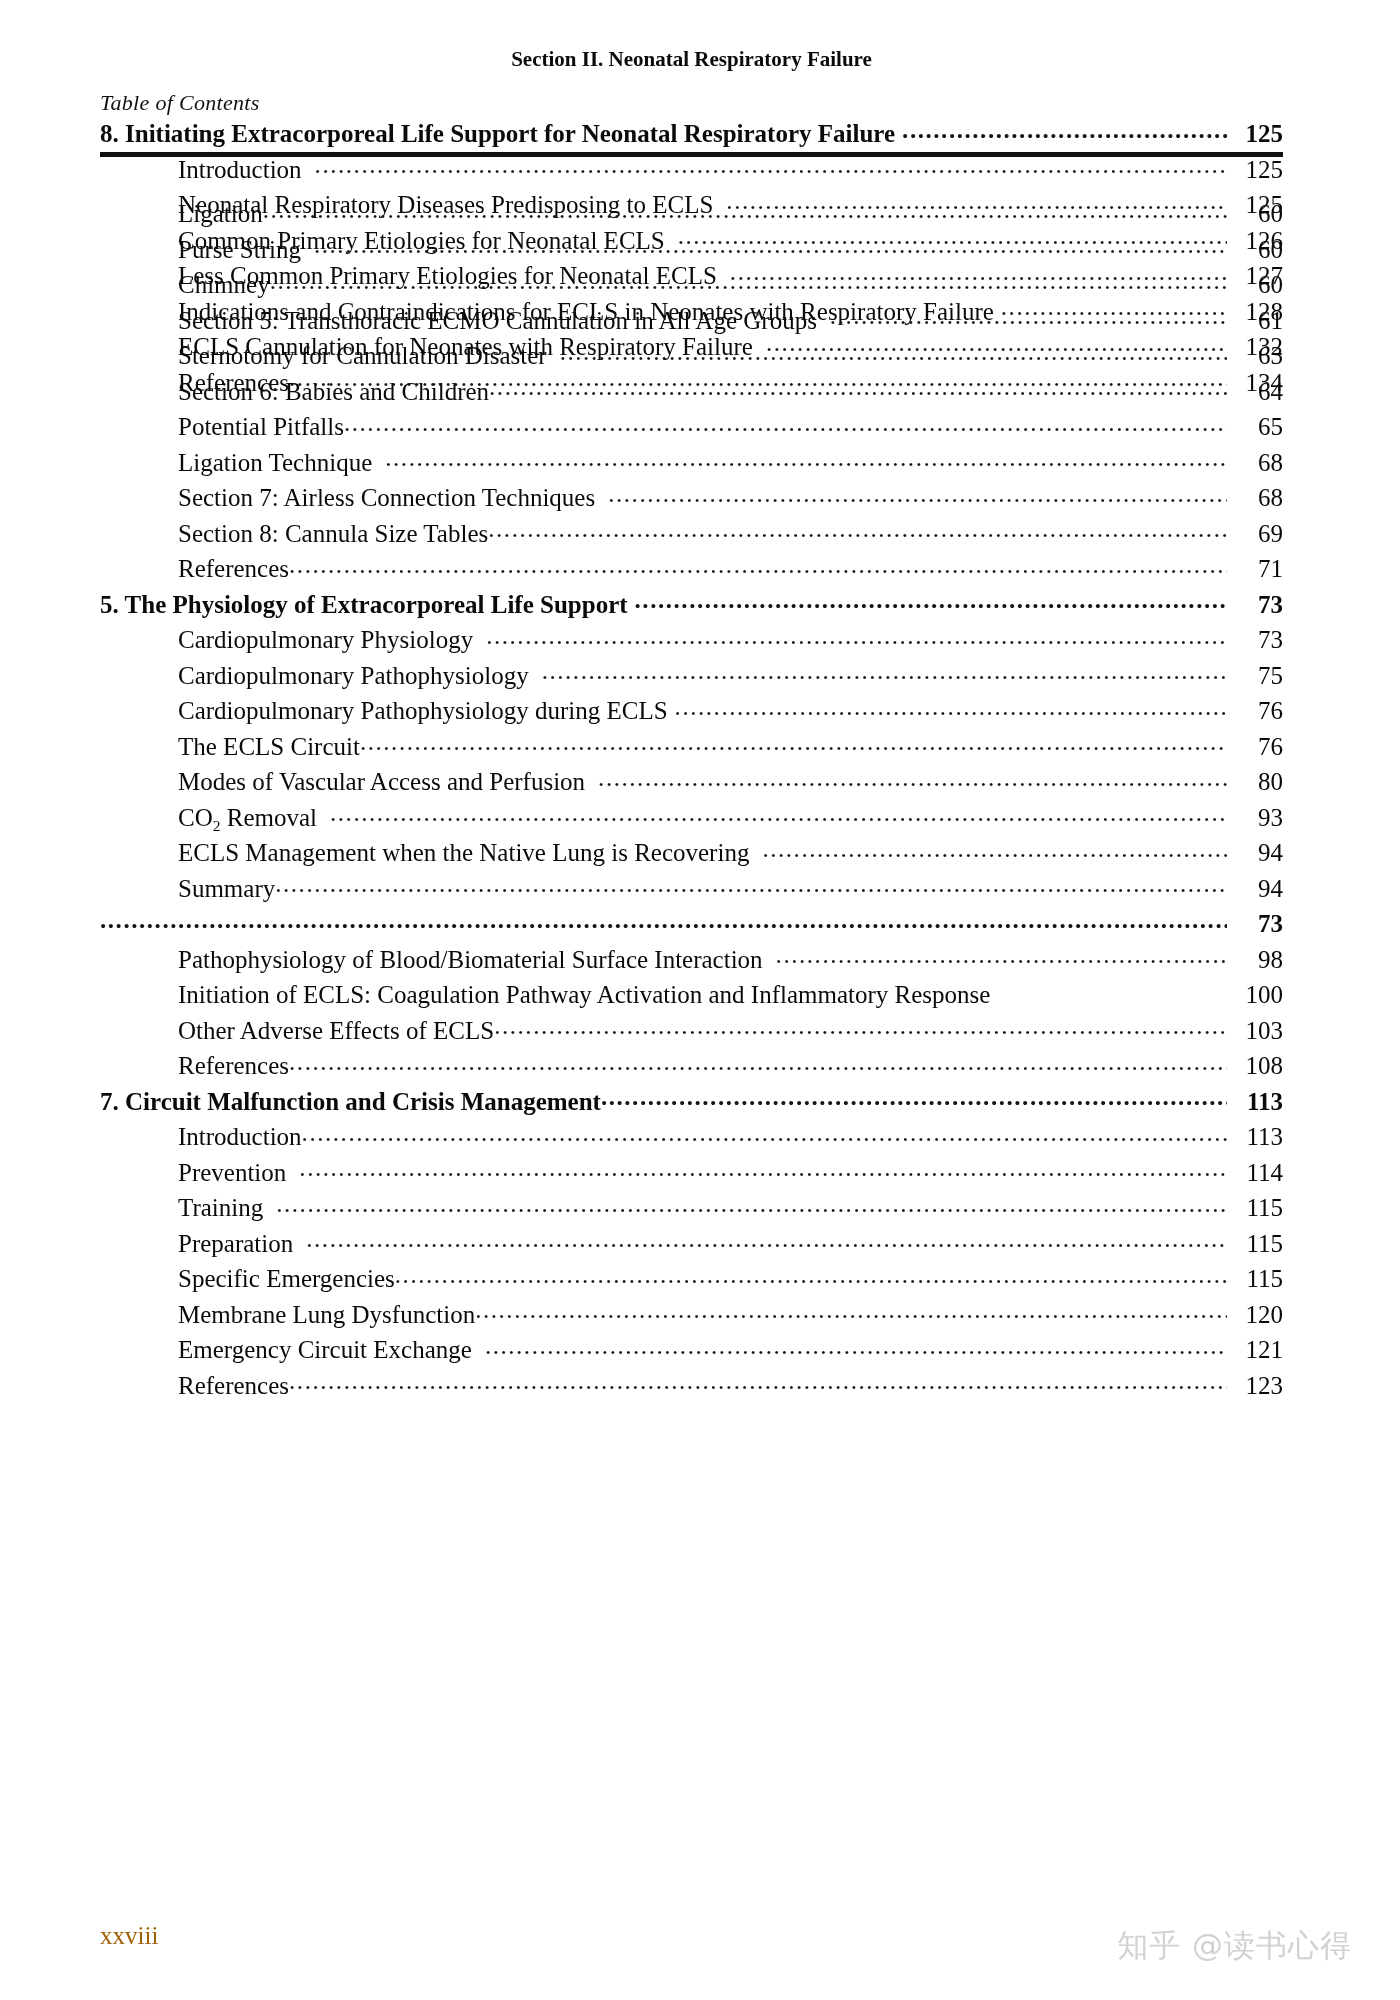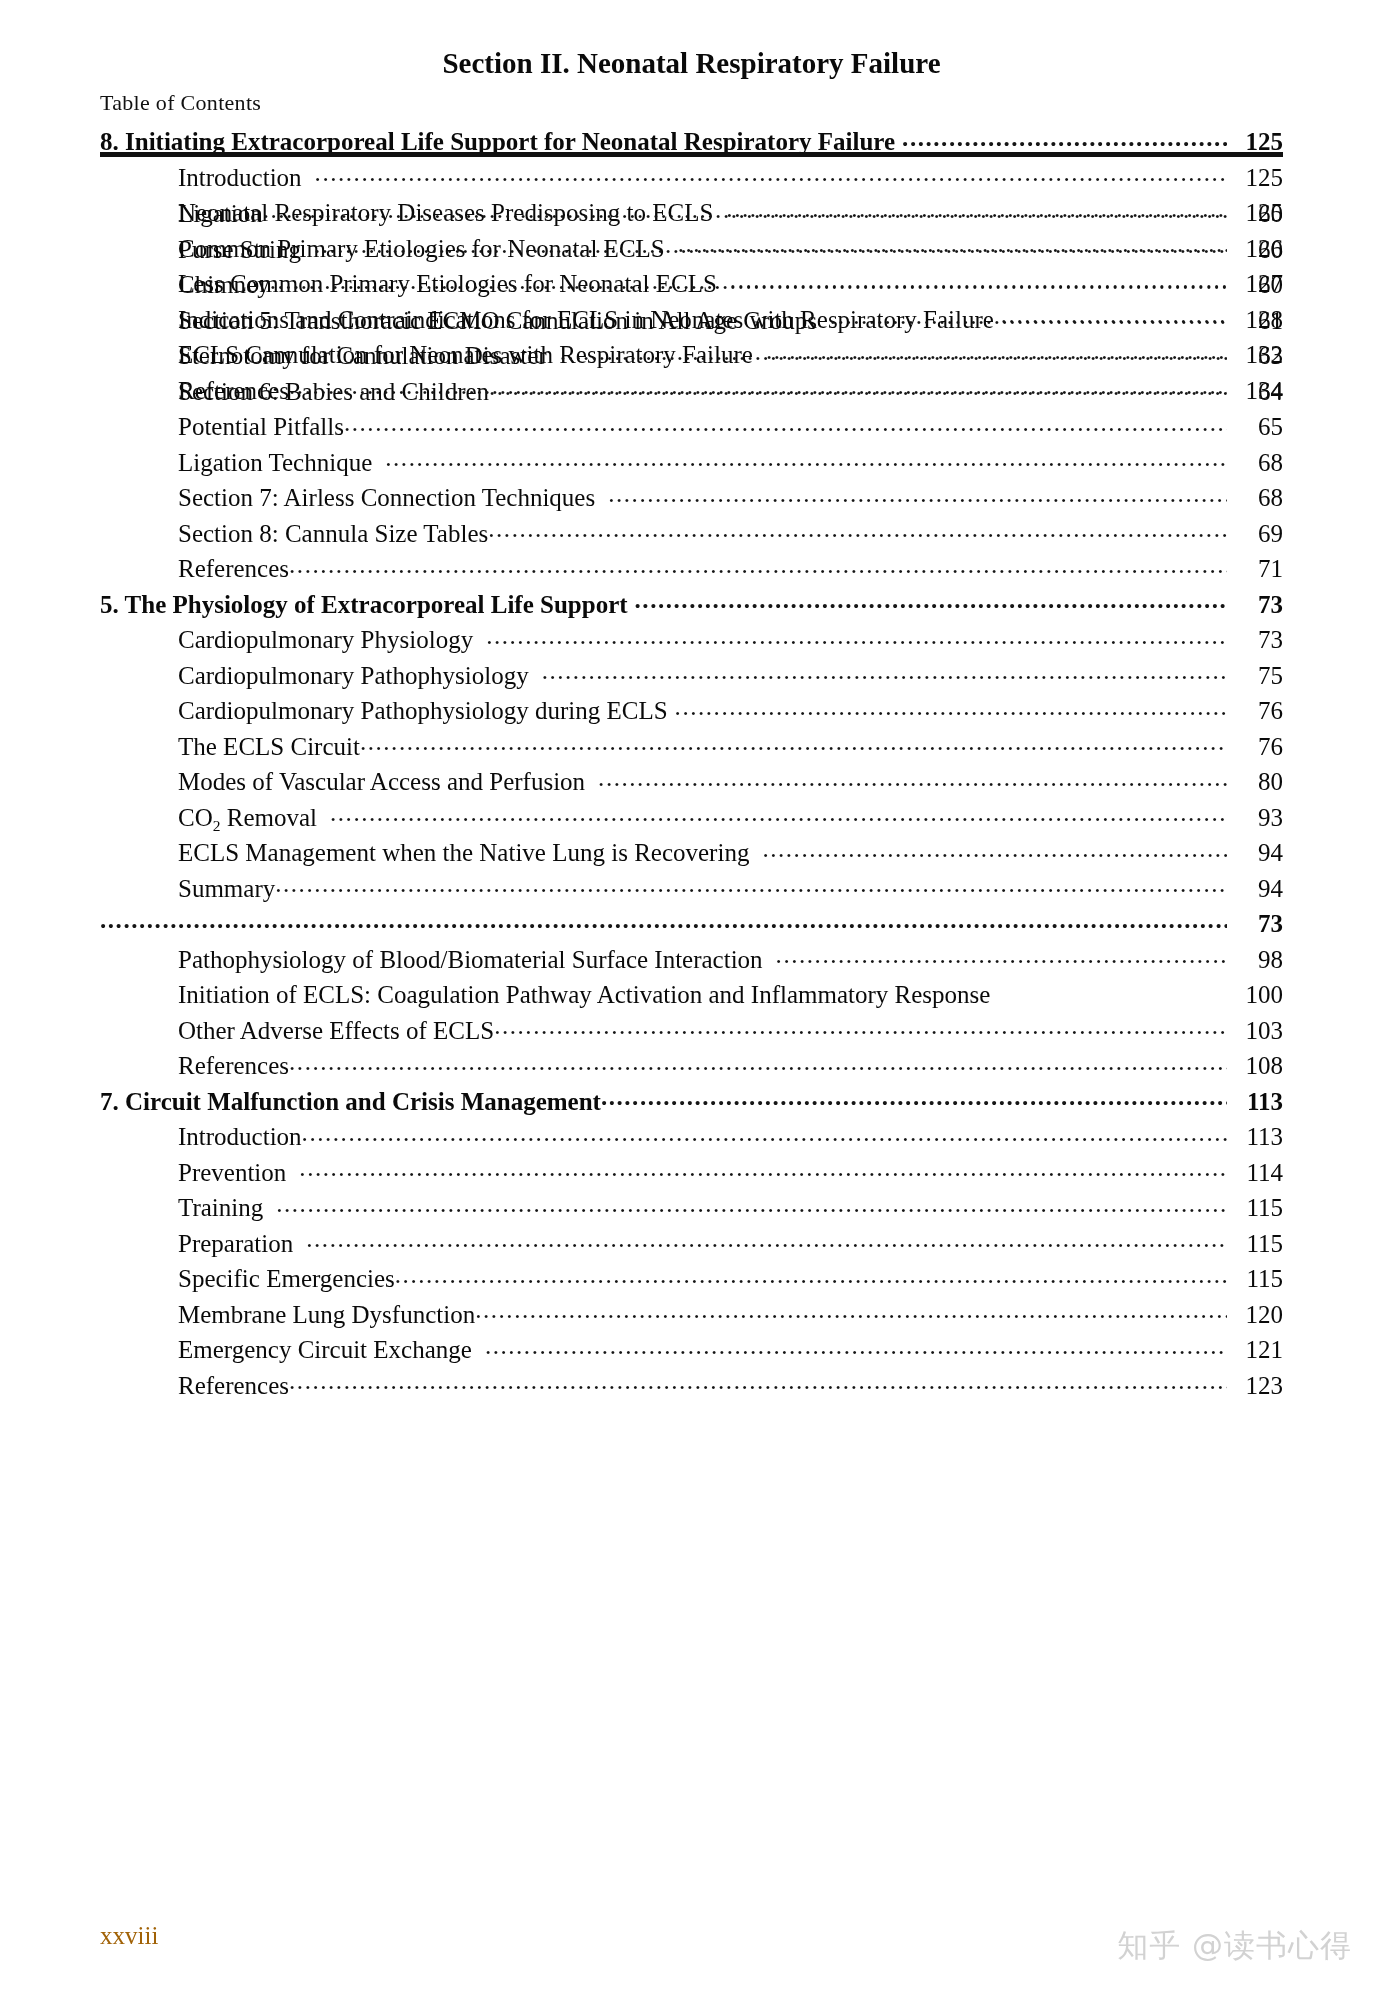--- a/index.html
+++ b/index.html
@@ -21,20 +21,21 @@
     left: 0; top: 0;
     width: 1400px;
     height: 2000px;
   }
 
   
   .running-head {
     position: absolute;
     left: 100px;
     top: 90px;
+    font-style: italic;
     font-size: 22px;
     letter-spacing: 0.3px;
     color: #111;
   }
 
   .head-rule {
     position: absolute;
     left: 100px;
     top: 152px;
     width: 1183px;
@@ -108,21 +109,21 @@
     vertical-align: -0.30em;
     line-height: 0;
   }
 
   
   .section-heading {
     width: 1183px;
     margin-left: 100px;
     text-align: center;
     font-weight: bold;
-    font-size: 29px;
+    font-size: 21px;
     margin-top: 47px;
     margin-bottom: 44px;
   }
 
   
   .folio {
     position: absolute;
     left: 100px;
     top: 1922px;
     font-size: 25px;

